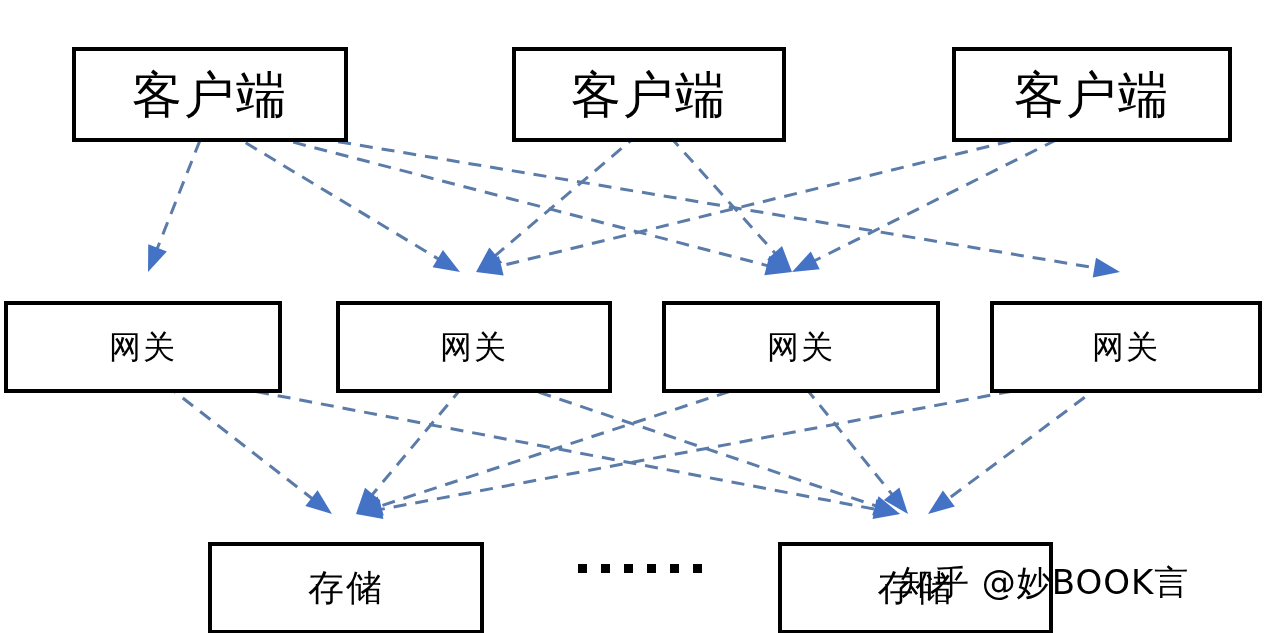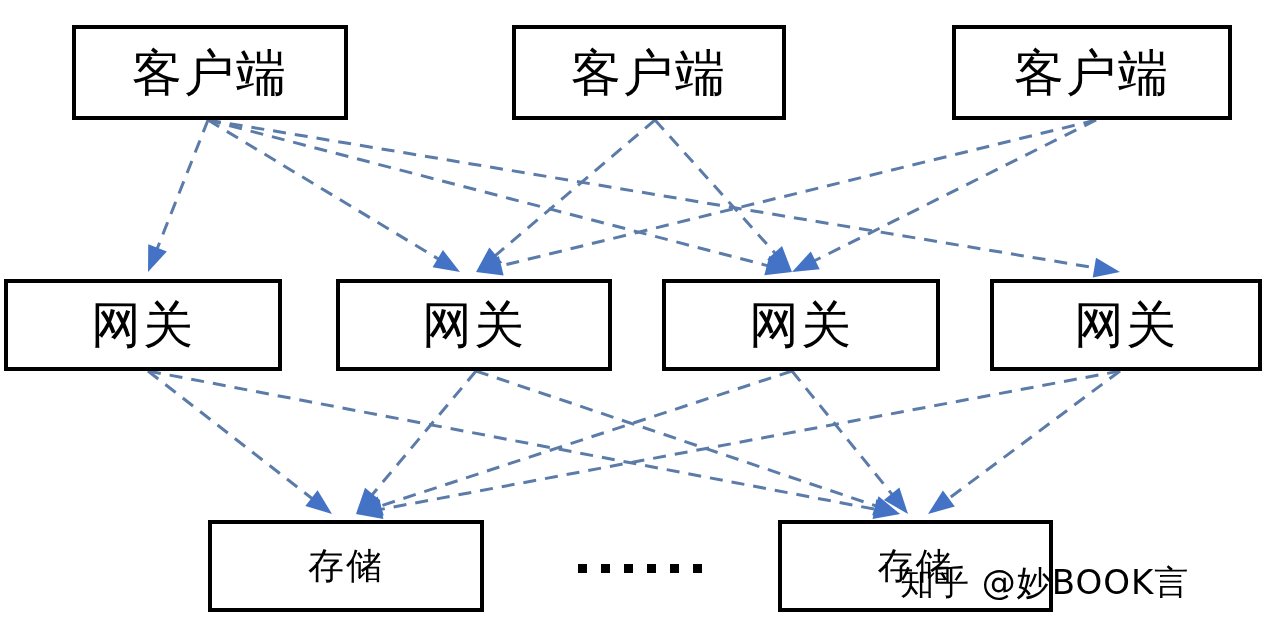--- a/index.html
+++ b/index.html
@@ -27,31 +27,32 @@
   }
   .node {
     position: absolute;
     box-sizing: border-box;
     background: #ffffff;
     border: 4px solid #000000;
     display: flex;
     align-items: center;
     justify-content: center;
     z-index: 3;
+    margin-top: 22px;
   }
   .node-label {
     font-family: "DejaVu Sans", "Liberation Sans", sans-serif;
     color: #000000;
     font-weight: 400;
     letter-spacing: 2px;
     line-height: 1;
     white-space: nowrap;
   }
   .tier-client .node-label { font-size: 50px; }
-  .tier-gateway .node-label { font-size: 50px; font-family: Liberation Serif, serif; }
+  .tier-gateway .node-label { font-size: 32px; font-family: Liberation Serif, serif; }
   .tier-storage .node-label { font-size: 36px; }
 
   #ellipsis {
     position: absolute;
     z-index: 3;
     display: flex;
     align-items: center;
     gap: 14px;
   }
   #ellipsis .dot {

